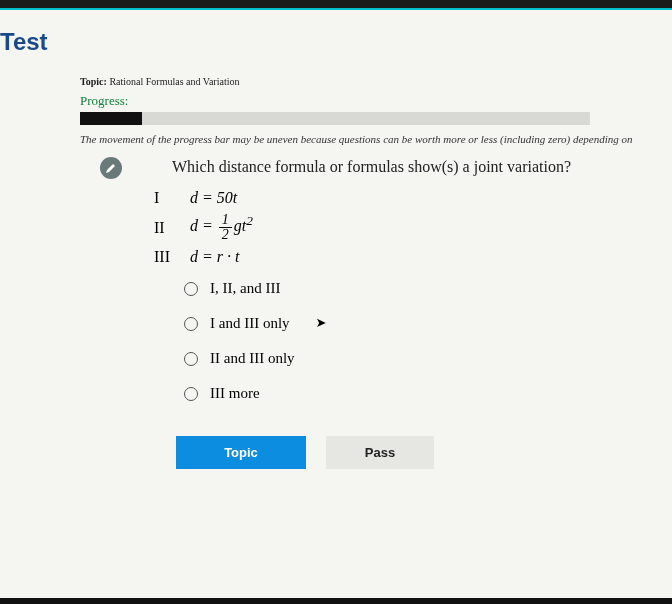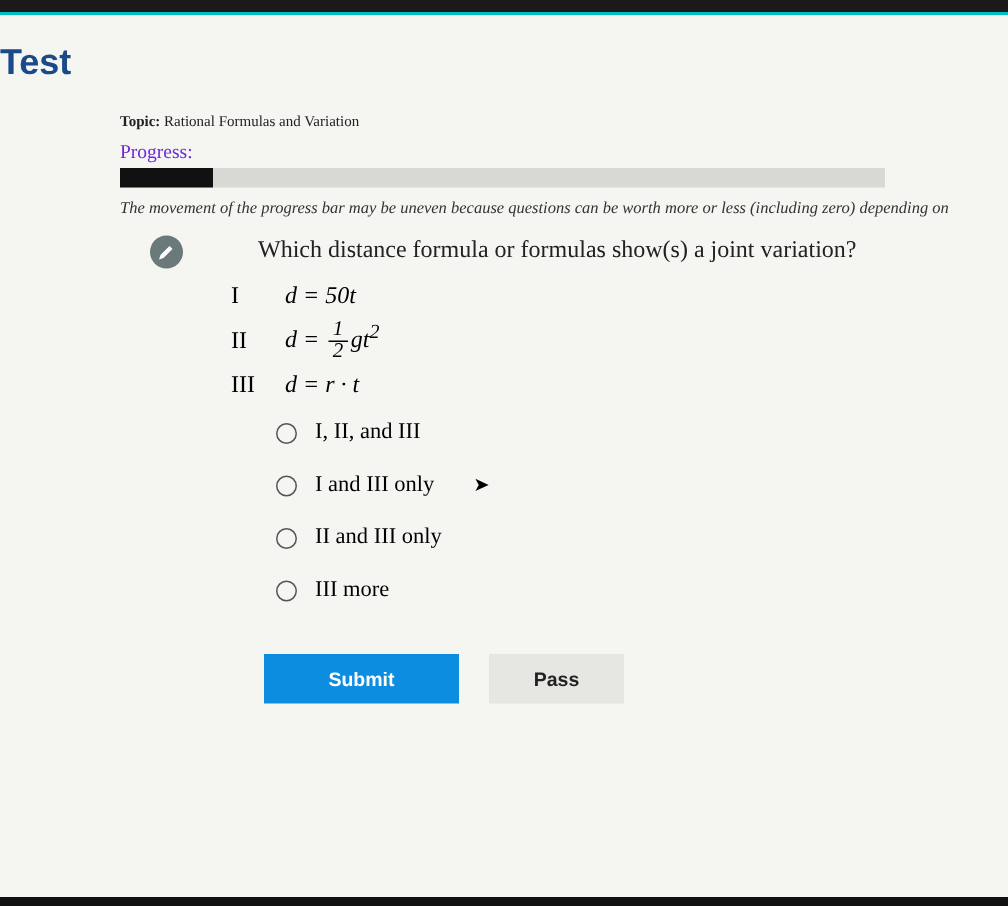--- a/index.html
+++ b/index.html
@@ -35,21 +35,21 @@
     padding: 10px 0 0 80px;
   }
   .topic-line {
     font-size: 10px;
     color: #222;
     margin-bottom: 6px;
   }
   .topic-label { font-weight: bold; }
   .progress-label {
     font-size: 13px;
-    color: #6d28d9;
+    color: #15803d;
     margin-bottom: 3px;
   }
   .progress-bar {
     width: 510px;
     height: 13px;
     background: #d8d8d4;
     position: relative;
     margin-bottom: 8px;
   }
   .progress-fill {
@@ -153,21 +153,21 @@
     cursor: pointer;
     border: none;
   }
   .btn-submit {
     background: #0d8de0;
     color: #fff;
   }
   .btn-pass {
     background: #e6e6e2;
     color: #222;
-    width: 90px;
+    width: 108px;
   }
   .bottom-dark {
     position: absolute;
     left: 0; right: 0; bottom: 0;
     height: 6px;
     background: #111;
   }
 </style>
 </head>
 <body>
@@ -234,18 +234,18 @@
       <span class="radio"></span>
       <span>II and III only</span>
     </div>
     <div class="option">
       <span class="radio"></span>
       <span>III more</span>
     </div>
   </div>
 
   <div class="buttons">
-    <button class="btn btn-submit">Submit</button>
+    <button class="btn btn-submit">Topic</button>
     <button class="btn btn-pass">Pass</button>
   </div>
 </div>
 
 <div class="bottom-dark"></div>
 
 </body></html>

